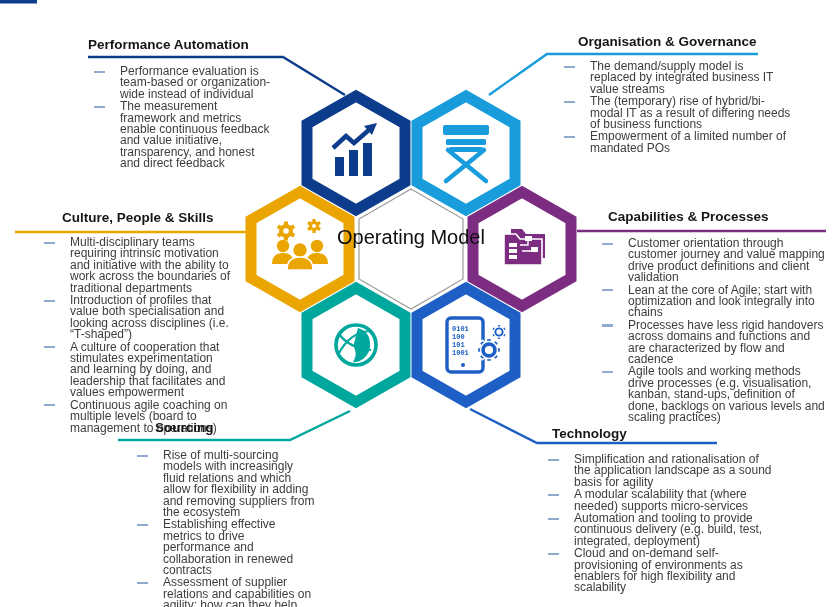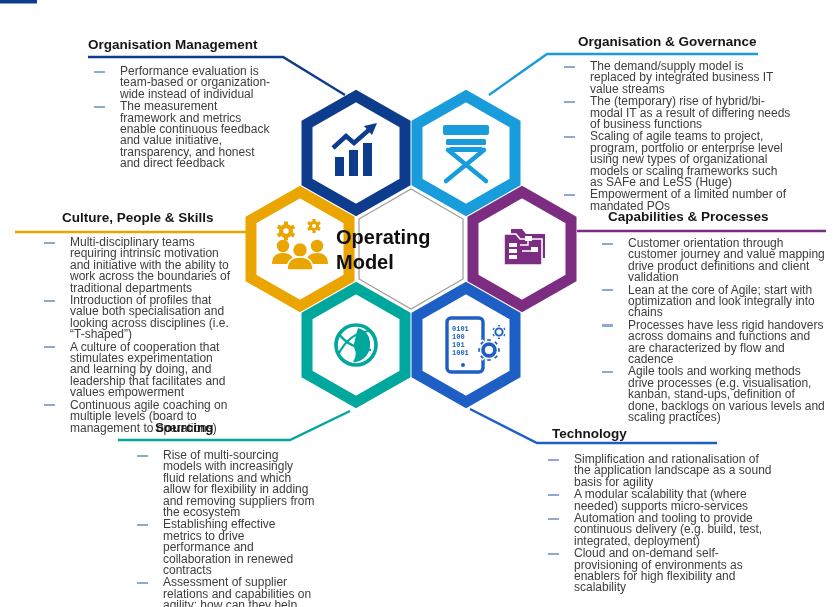--- a/index.html
+++ b/index.html
@@ -3,21 +3,21 @@
 <meta charset="utf-8">
 <style>
   html,body{margin:0;padding:0;background:#ffffff;}
   .canvas{
     position:relative;width:833px;height:607px;background:#ffffff;overflow:hidden;
     font-family:"Liberation Sans", sans-serif;
   }
   .diagram-svg{position:absolute;left:0;top:0;z-index:0;}
   .center-label{
     position:absolute;left:336px;top:225px;width:150px;z-index:2;
-    font-size:20px;line-height:25px;font-weight:bold;color:#0f0f0f;
+    font-size:20px;line-height:25px;font-weight:normal;color:#0f0f0f;text-align:center;
   }
   .sec-title{
     position:absolute;margin:0;z-index:2;
     font-size:13.5px;font-weight:bold;color:#161616;white-space:nowrap;
   }
   .bullets{
     position:absolute;z-index:2;list-style:none;margin:0;padding:0;
     font-size:12px;line-height:11.4px;color:#3d3d3d;
   }
   .bullets li{position:relative;padding-left:30px;margin-bottom:1px;}
@@ -141,21 +141,21 @@
         <rect x="-1.7" y="-7.5" width="3.4" height="15" transform="rotate(120)"></rect>
         <circle r="5.2"></circle>
           <circle r="2.1" fill="#ffffff"></circle>
       </g>
     </g>
   </svg>
 
   <div class="center-label">Operating Model</div>
 
   <div>
-    <h3 class="sec-title" style="left:88px;top:37px">Organisation Management</h3>
+    <h3 class="sec-title" style="left:88px;top:37px">Performance Automation</h3>
     <ul class="bullets" style="left:90px;top:66px;width:185px">
 
         <li>
           <span class="dash"></span>
           <span>Performance evaluation is team-based or organization-wide instead of individual</span>
         </li>
 
         <li>
           <span class="dash"></span>
           <span>The measurement framework and metrics enable continuous feedback and value initiative, transparency, and honest and direct feedback</span>
@@ -171,24 +171,20 @@
         <li>
           <span class="dash"></span>
           <span>The demand/supply model is replaced by integrated business IT value streams</span>
         </li>
 
         <li>
           <span class="dash"></span>
           <span>The (temporary) rise of hybrid/bi-modal IT as a result of differing needs of business functions</span>
         </li>
 
-        <li>
-          <span class="dash"></span>
-          <span>Scaling of agile teams to project, program, portfolio or enterprise level using new types of organizational models or scaling frameworks such as SAFe and LeSS (Huge)</span>
-        </li>
 
         <li>
           <span class="dash"></span>
           <span>Empowerment of a limited number of mandated POs</span>
         </li>
       </ul>
   </div>
 
   <div>
     <h3 class="sec-title" style="left:62px;top:210px">Culture, People &amp; Skills</h3>

